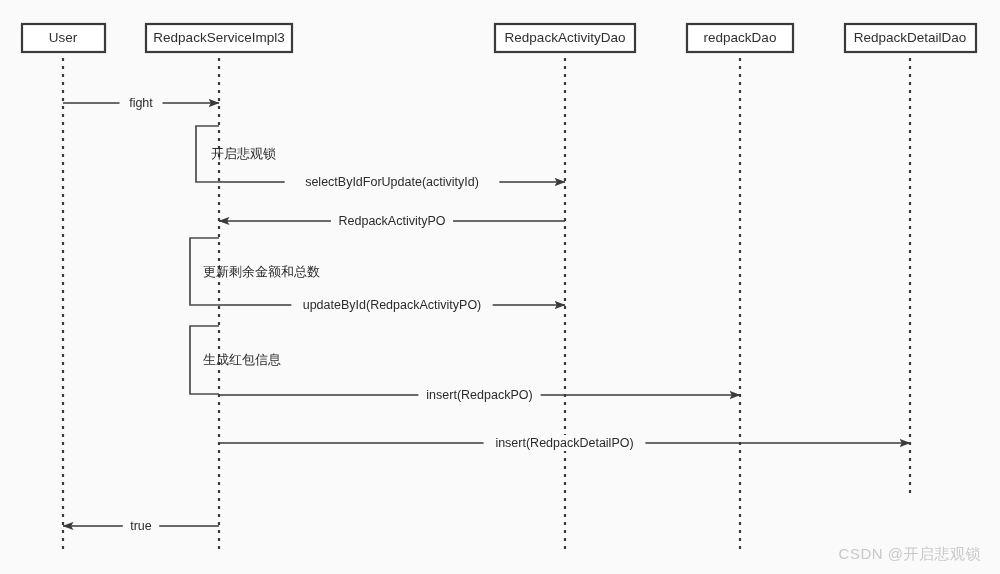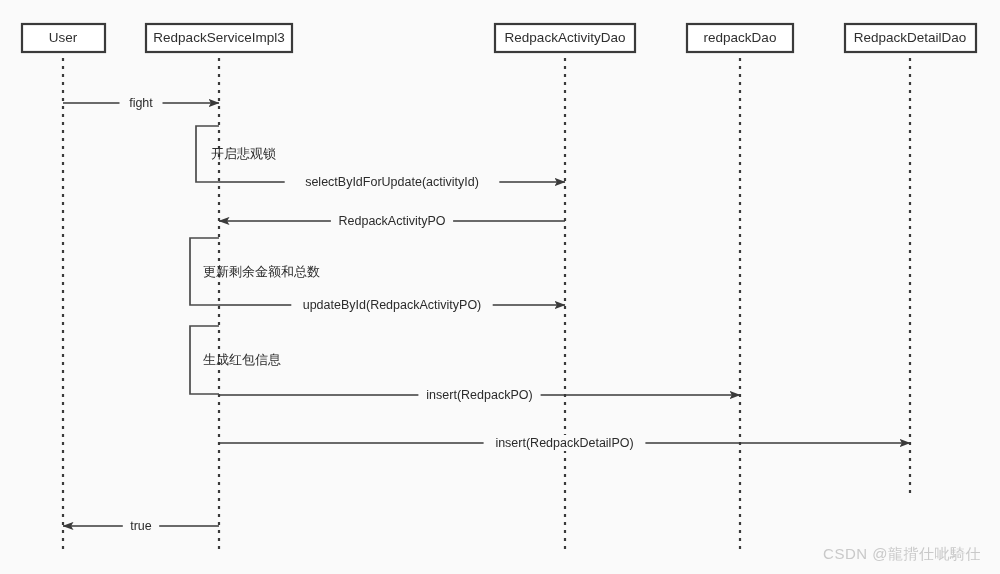--- a/index.html
+++ b/index.html
@@ -169,14 +169,14 @@
           <text class="msg-label" x="564.5" y="443.5">insert(RedpackDetailPO)</text>
         </g>
         <g>
           <line class="msg-line" x1="219" y1="526" x2="63" y2="526" marker-end="url(#arrow-left)"></line>
           <rect class="msg-label-bg" x="122.8" y="518" width="36.4" height="16"></rect>
           <text class="msg-label" x="141" y="526.5">true</text>
         </g>
       </g>
   </svg>
 
-  <div class="watermark">CSDN @龍揹仕呲騎仕</div>
+  <div class="watermark">CSDN @开启悲观锁</div>
 </div>
 
 </body></html>

